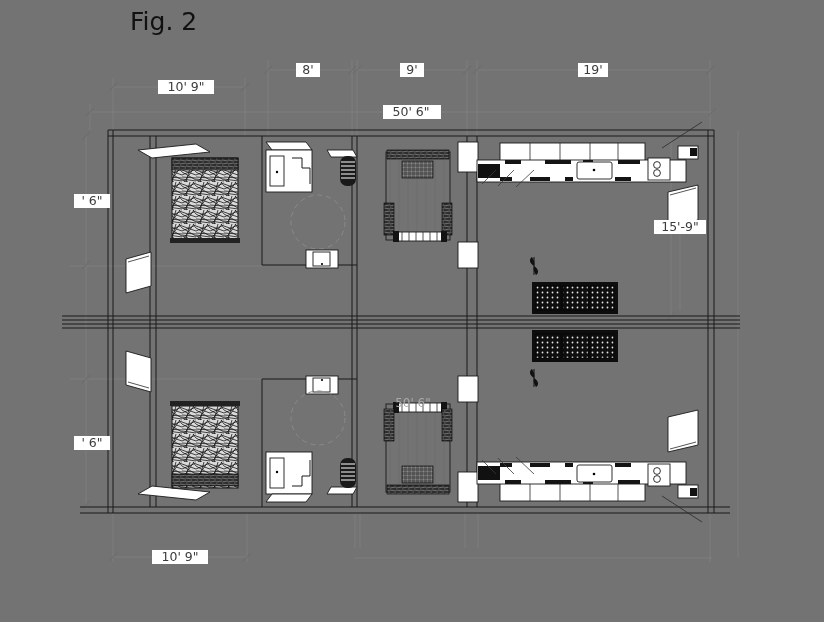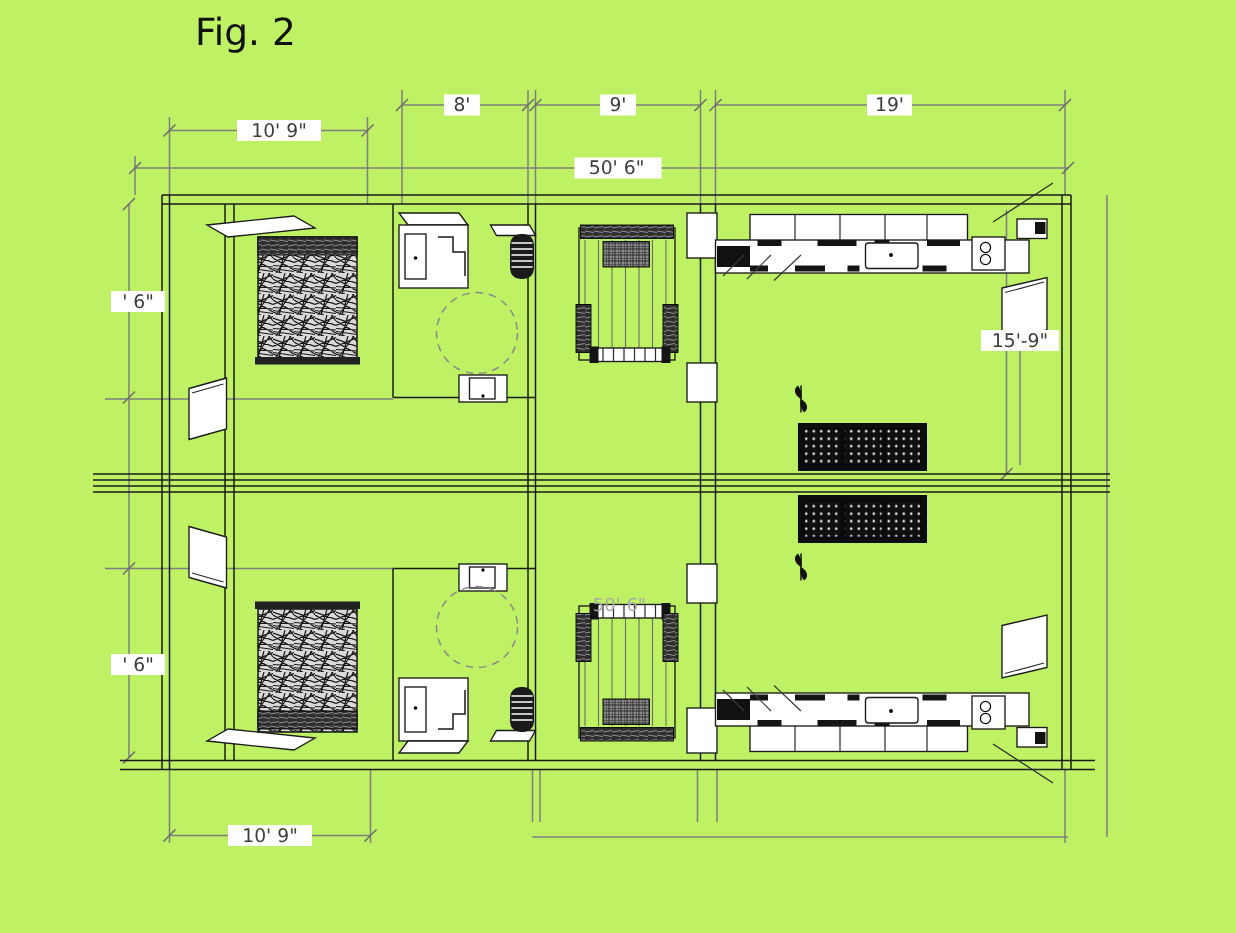--- a/index.html
+++ b/index.html
@@ -1,16 +1,16 @@
 <!DOCTYPE html>
 <html><head>
 <meta charset="utf-8">
 <style>
   html,body{margin:0;padding:0;background:#fff;}
-  .stage{position:relative;width:824px;height:622px;background:#bef264;overflow:hidden;
+  .stage{position:relative;width:824px;height:622px;background:#737373;overflow:hidden;
          font-family:"DejaVu Sans","Liberation Sans",sans-serif;}
   svg{position:absolute;left:0;top:0;}
   .wall{stroke:#1a1a1a;stroke-width:1;fill:none;}
   .wallthin{stroke:#2a2a2a;stroke-width:.8;fill:none;}
   .dim{stroke:#7e7e7e;stroke-width:1;fill:none;}
   .dimtick{stroke:#6e6e6e;stroke-width:1.1;}
   .dimtxt{fill:#3c3c3c;font-size:12.5px;}
   .dimbg{fill:#ffffff;}
   .ftitle{fill:#111111;font-size:25px;}
   .whitebox{fill:#ffffff;stroke:#1a1a1a;stroke-width:.9;}

